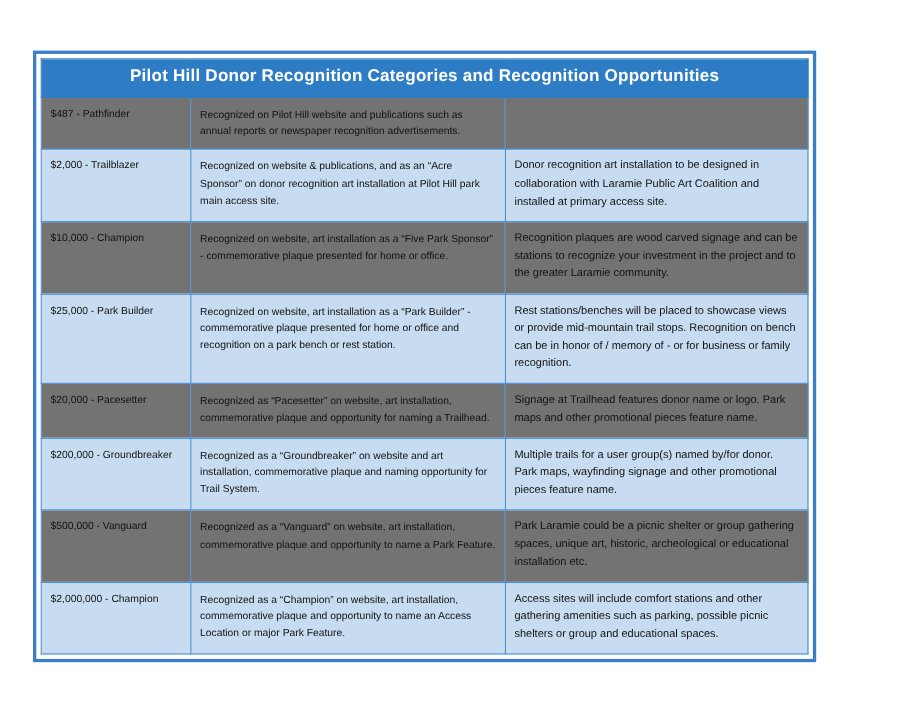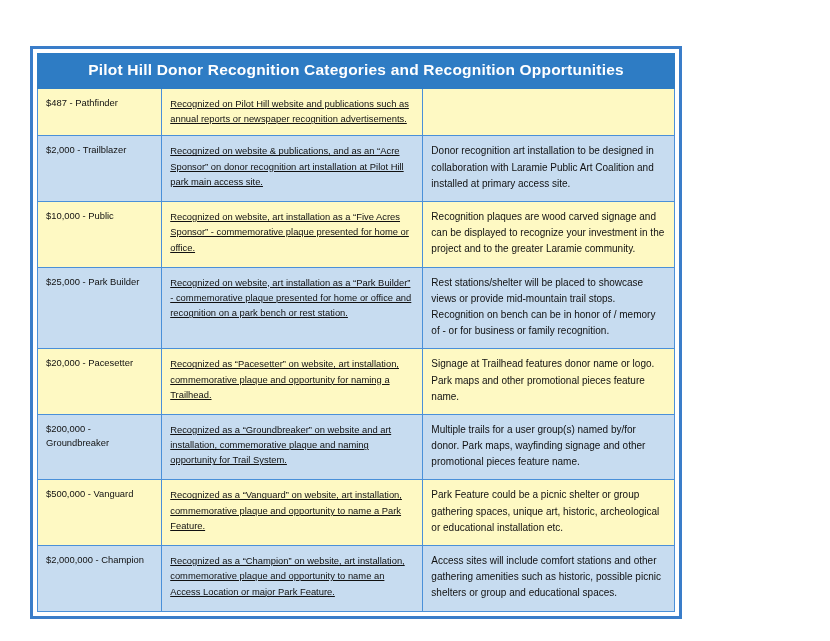--- a/index.html
+++ b/index.html
@@ -15,21 +15,21 @@
   }
   .page {
     position: relative;
     width: 830px;
     height: 641px;
   }
   .table-frame {
     position: absolute;
     left: 30px;
     top: 46px;
-    width: 652px;
+    width: 712px;
     border: 3px solid #3a7dc9;
     background: #ffffff;
     box-sizing: border-box;
     padding: 4px;
   }
   table.donor-table {
     width: 100%;
     border-collapse: collapse;
     table-layout: fixed;
   }
@@ -45,33 +45,32 @@
     font-size: 15.5px;
     font-weight: bold;
     padding: 11px 6px 12px 6px;
     border: 1px solid #2e7cc4 !important;
     letter-spacing: 0.2px;
   }
   .col-a { width: 19.5%; }
   .col-b { width: 41%; }
   .col-c { width: 39.5%; }
 
-  .row-light td { background: #fef9c3; }
+  .row-light td { background: #737373; }
   .row-tint td { background: #c7dcf0; }
 
   .cat-text {
     font-size: 9.4px;
     color: #111111;
     line-height: 1.55;
   }
   .desc-text {
     font-size: 9.4px;
     color: #111111;
     line-height: 1.62;
-    text-decoration: underline;
   }
   .opp-text {
     font-size: 10px;
     color: #111111;
     line-height: 1.62;
     margin-left: 33px;
   }
   .empty-cell { }
 </style>
 </head>
@@ -96,50 +95,50 @@
           <td class="opp-text empty-cell"></td>
         </tr>
 
         <tr class="row-tint">
           <td class="cat-text">$2,000 - Trailblazer</td>
           <td class="desc-text">Recognized on website &amp; publications, and as an “Acre Sponsor” on donor recognition art installation at Pilot Hill park main access site.</td>
           <td class="opp-text">Donor recognition art installation to be designed in collaboration with Laramie Public Art Coalition and installed at primary access site.</td>
         </tr>
 
         <tr class="row-light">
-          <td class="cat-text">$10,000 - Public</td>
-          <td class="desc-text">Recognized on website,  art installation as a “Five Acres Sponsor” - commemorative plaque presented for home or office.</td>
-          <td class="opp-text">Recognition plaques are wood carved signage and can be displayed to recognize your investment in the project and to the greater Laramie community.</td>
+          <td class="cat-text">$10,000 - Champion</td>
+          <td class="desc-text">Recognized on website,  art installation as a “Five Park Sponsor” - commemorative plaque presented for home or office.</td>
+          <td class="opp-text">Recognition plaques are wood carved signage and can be stations to recognize your investment in the project and to the greater Laramie community.</td>
         </tr>
 
         <tr class="row-tint">
           <td class="cat-text">$25,000 - Park Builder</td>
           <td class="desc-text">Recognized on website,  art installation as a “Park Builder” - commemorative plaque presented for home or office and recognition on a park bench or rest station.</td>
-          <td class="opp-text">Rest stations/shelter will be placed to showcase views or provide mid-mountain trail stops. Recognition on bench can be in honor of / memory of - or for business or family recognition.</td>
+          <td class="opp-text">Rest stations/benches will be placed to showcase views or provide mid-mountain trail stops. Recognition on bench can be in honor of / memory of - or for business or family recognition.</td>
         </tr>
 
         <tr class="row-light">
           <td class="cat-text">$20,000 - Pacesetter</td>
           <td class="desc-text">Recognized as “Pacesetter” on website, art installation, commemorative plaque and opportunity for naming a Trailhead.</td>
           <td class="opp-text">Signage at Trailhead features donor name or logo. Park maps and other promotional pieces feature name.</td>
         </tr>
 
         <tr class="row-tint">
           <td class="cat-text">$200,000 - Groundbreaker</td>
           <td class="desc-text">Recognized as a “Groundbreaker” on website and art installation, commemorative plaque and naming opportunity for Trail System.</td>
           <td class="opp-text">Multiple trails for a user group(s) named by/for donor. Park maps, wayfinding signage and other promotional pieces feature name.</td>
         </tr>
 
         <tr class="row-light">
           <td class="cat-text">$500,000 - Vanguard</td>
           <td class="desc-text">Recognized as a “Vanguard” on website, art installation, commemorative plaque and opportunity to name a Park Feature.</td>
-          <td class="opp-text">Park Feature could be a picnic shelter or group gathering spaces, unique art, historic, archeological or educational installation etc.</td>
+          <td class="opp-text">Park Laramie could be a picnic shelter or group gathering spaces, unique art, historic, archeological or educational installation etc.</td>
         </tr>
 
         <tr class="row-tint">
           <td class="cat-text">$2,000,000 - Champion</td>
           <td class="desc-text">Recognized as a “Champion” on website, art installation, commemorative plaque and opportunity to name an Access Location or major Park Feature.</td>
-          <td class="opp-text">Access sites will include comfort stations and other gathering amenities such as historic, possible picnic shelters or group and educational spaces.</td>
+          <td class="opp-text">Access sites will include comfort stations and other gathering amenities such as parking, possible picnic shelters or group and educational spaces.</td>
         </tr>
       </tbody>
     </table>
   </div>
 </div>
 
 </body></html>

